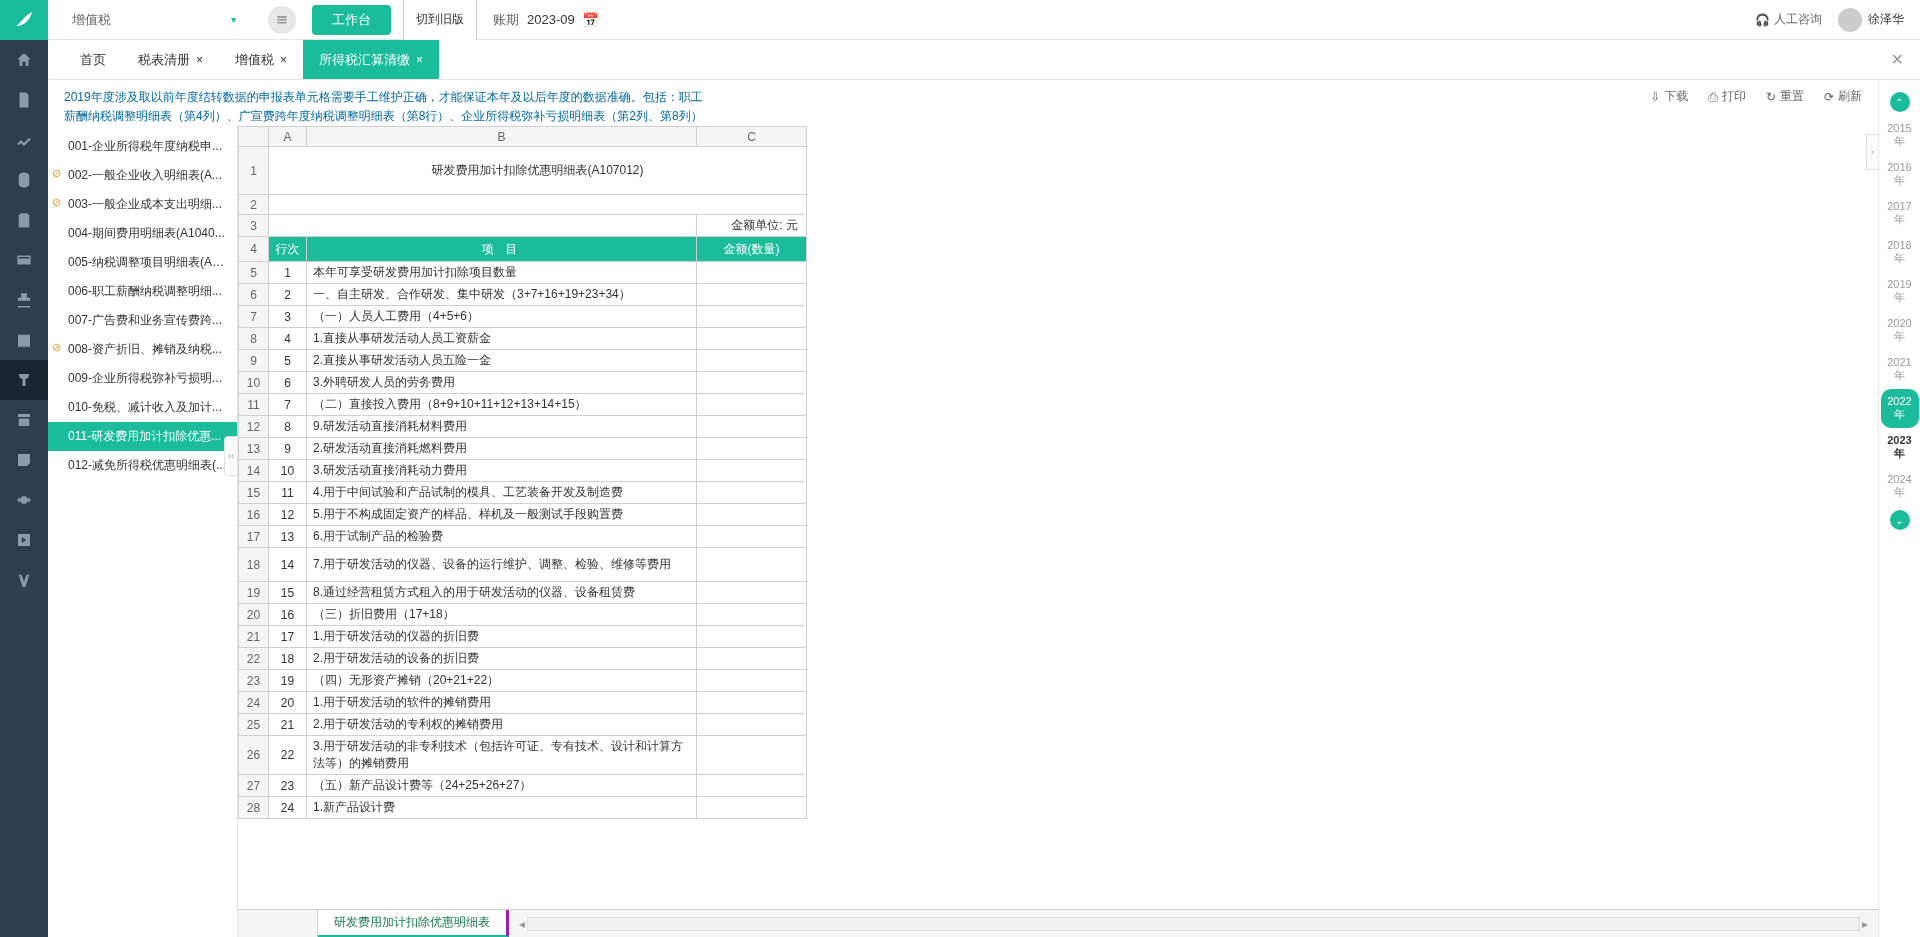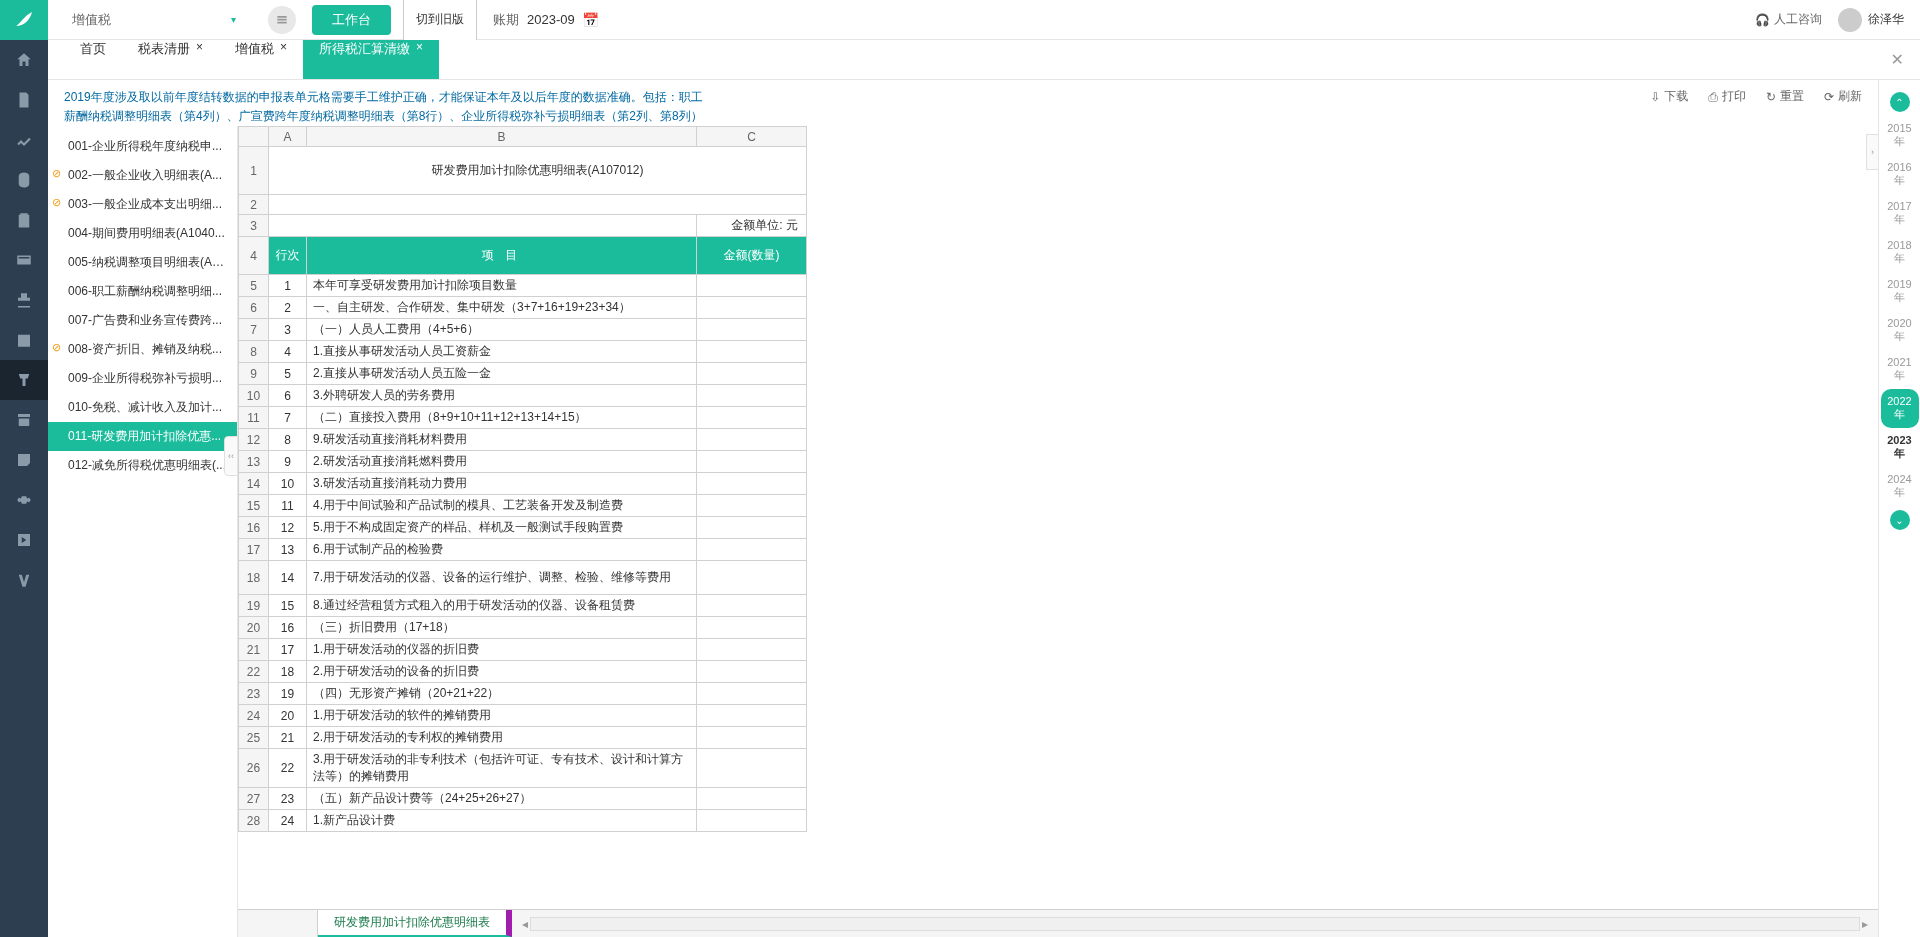--- a/index.html
+++ b/index.html
@@ -21,21 +21,21 @@
 .btn-outline { background: #fff; color: #333; border: 1px solid #ccc; padding: 19px 12px; border-radius: 4px; font-size: 12px; margin-left: 12px; cursor: pointer; }
 .period { display: flex; align-items: center; gap: 8px; margin-left: 16px; }
 .period-label { color: #666; font-size: 13px; }
 .period-value { color: #333; font-size: 13px; }
 .calendar-icon { color: #1abc9c; font-size: 14px; cursor: pointer; }
 .topbar-right { margin-left: auto; display: flex; align-items: center; gap: 16px; }
 .support { display: flex; align-items: center; gap: 4px; color: #666; cursor: pointer; font-size: 12px; }
 .user { display: flex; align-items: center; gap: 6px; cursor: pointer; }
 .avatar { width: 24px; height: 24px; border-radius: 50%; background: #ccc; }
 .tabbar { height: 40px; display: flex; align-items: stretch; border-bottom: 1px solid #e5e5e5; padding-left: 16px; background: #fff; }
-.tab { display: flex; padding: 0 16px; font-size: 13px; color: #333; cursor: pointer; gap: 6px; }
+.tab { display: flex; align-items: center; padding: 0 16px; font-size: 13px; color: #333; cursor: pointer; gap: 6px; }
 .tab.active { background: #1abc9c; color: #fff; }
 .tab-close { font-size: 12px; color: inherit; cursor: pointer; }
 .tab-close-main { margin-left: auto; padding: 0 16px; display: flex; align-items: center; cursor: pointer; font-size: 16px; color: #999; }
 .content { flex: 1; display: flex; overflow: hidden; position: relative; }
 .warning { color: #0369a1; font-size: 12px; line-height: 1.6; max-width: 650px; }
 .toolbar-row { display: flex; align-items: flex-start; padding: 8px 16px 0 16px; }
 .toolbar { margin-left: auto; display: flex; gap: 20px; }
 .tool-btn { display: flex; align-items: center; gap: 4px; color: #666; cursor: pointer; font-size: 12px; }
 .left-panel { width: 190px; border-right: 1px solid #e5e5e5; overflow-y: auto; padding: 6px 0; position: relative; }
 .collapse-handle { position: absolute; right: -1px; top: 310px; width: 14px; height: 40px; background: #fafafa; border: 1px solid #e0e0e0; border-radius: 4px 0 0 4px; display: flex; align-items: center; justify-content: center; cursor: pointer; font-size: 9px; color: #999; z-index: 5; }
@@ -44,28 +44,28 @@
 .form-item.active { background: #1abc9c; color: #fff; }
 .sheet-area { flex: 1; display: flex; flex-direction: column; overflow: hidden; }
 .grid-wrap { flex: 1; overflow: auto; position: relative; }
 .grid { border-collapse: collapse; }
 .grid td, .grid th { border: 1px solid #d0d0d0; font-size: 12px; background: #fff; }
 .col-header { background: #f5f5f5 !important; text-align: center; height: 20px; color: #666; font-weight: normal; }
 .row-header { background: #f5f5f5 !important; text-align: center; width: 30px; color: #666; }
 .corner { background: #f5f5f5 !important; width: 30px; }
 .title-cell { text-align: center; font-size: 16px; font-weight: normal; height: 48px; }
 .unit-cell { text-align: right; padding-right: 8px; height: 22px; }
-.th-green { background: #1abc9c !important; color: #fff; text-align: center; height: 38px; letter-spacing: 4px; }
+.th-green { background: #1abc9c !important; color: #fff; text-align: center; height: 25px; letter-spacing: 4px; }
 .th-green.narrow { letter-spacing: 0; }
 .data-row td { height: 20px; padding: 2px 6px; }
 .data-row .rn { text-align: center; width: 38px; }
 .data-row.tall td { height: 34px; }
 .sheet-tabs { height: 28px; border-top: 1px solid #d0d0d0; display: flex; align-items: stretch; background: #f5f5f5; }
 .sheet-tab-prefix { width: 80px; border-right: 1px solid #d0d0d0; }
-.sheet-tab { padding: 0 16px; display: flex; align-items: center; background: #fff; border-right: 6px solid #a21caf; color: #1a7a4a; font-size: 12px; border-bottom: 2px solid #1abc9c; cursor: pointer; }
+.sheet-tab { padding: 0 16px; display: flex; align-items: center; background: #fff; border-right: 3px solid #a21caf; color: #1a7a4a; font-size: 12px; border-bottom: 2px solid #1abc9c; cursor: pointer; }
 .hscroll { flex: 1; display: flex; align-items: center; padding: 0 8px; }
 .hscroll-track { flex: 1; height: 14px; background: #f0f0f0; border: 1px solid #ddd; position: relative; }
 .year-panel { width: 42px; background: #fff; border-left: 1px solid #e5e5e5; display: flex; flex-direction: column; align-items: center; padding-top: 8px; gap: 0; }
 .year-btn { width: 38px; padding: 6px 2px; text-align: center; font-size: 11px; color: #999; cursor: pointer; }
 .year-btn.active { background: #1abc9c; color: #fff; border-radius: 10px; }
 .year-btn.current { color: #333; font-weight: bold; }
 .year-arrow { width: 20px; height: 20px; border-radius: 50%; background: #1abc9c; color: #fff; display: flex; align-items: center; justify-content: center; font-size: 10px; cursor: pointer; margin: 4px 0; }
 .expand-handle { position: absolute; right: 0; top: 8px; width: 12px; height: 36px; background: #fafafa; border: 1px solid #e0e0e0; border-right: none; display: flex; align-items: center; justify-content: center; cursor: pointer; font-size: 9px; color: #999; }
 .content-main { flex: 1; display: flex; flex-direction: column; overflow: hidden; }
 </style>

